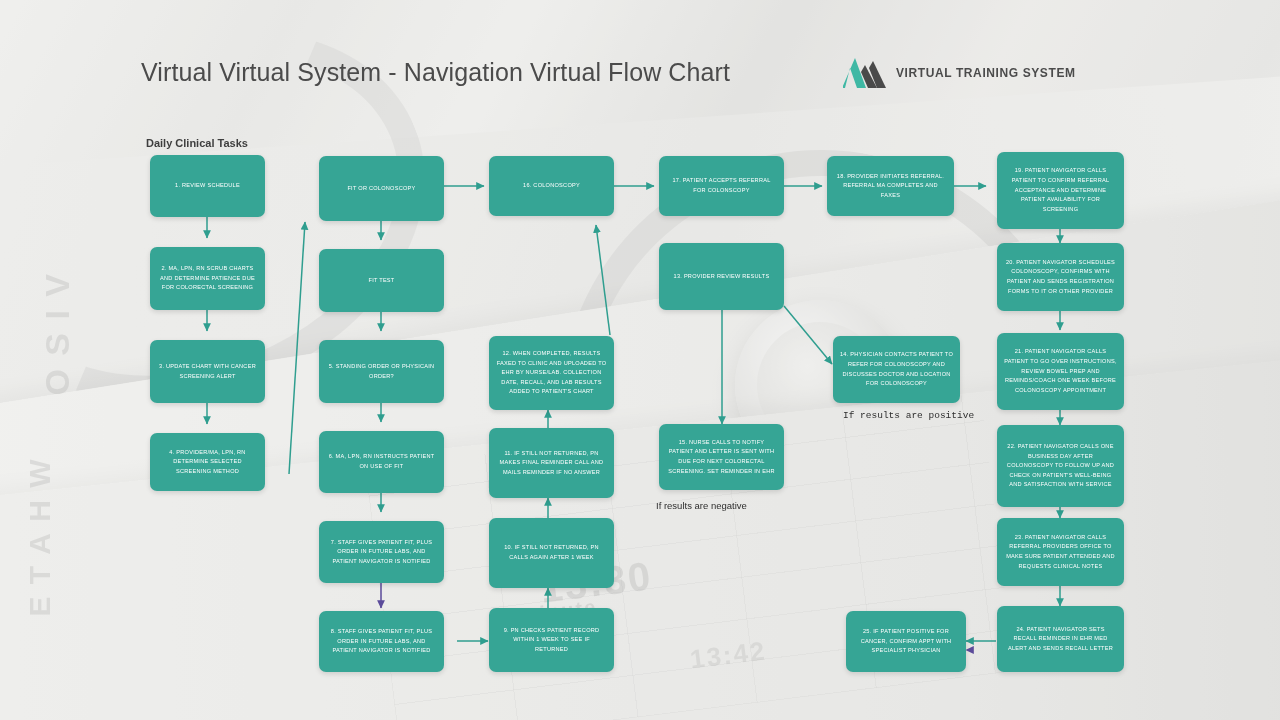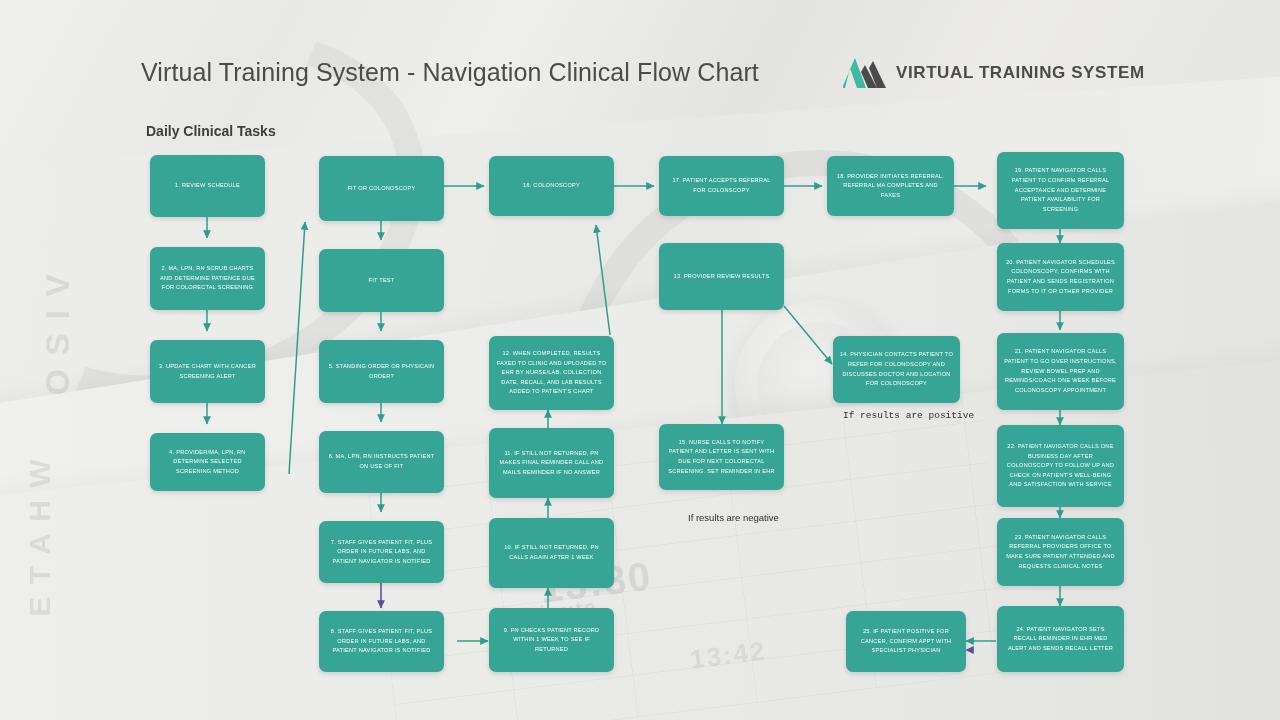--- a/index.html
+++ b/index.html
@@ -46,22 +46,22 @@
   #bg .g4{left:540px;top:560px;transform:rotate(-7deg);font-size:40px;color:rgba(120,120,120,.32);}
   #bg .g5{left:520px;top:600px;transform:rotate(-7deg);font-size:20px;color:rgba(120,120,120,.30);}
   #bg .g6{left:690px;top:640px;transform:rotate(-7deg);font-size:26px;color:rgba(120,120,120,.26);}
   #bg .veil{position:absolute;inset:0;background:rgba(236,236,234,.46);}
 
   
   #page{position:absolute;inset:0;}
   #title{position:absolute;left:141px;top:58px;font-size:25px;color:#4b4b4b;font-weight:400;letter-spacing:.1px;}
   #logo{position:absolute;left:843px;top:56px;display:flex;align-items:center;gap:9px;}
   #logo .mark{width:44px;height:34px;display:block;}
-  #logo .txt{font-size:17px;font-weight:700;color:#4b4b4b;letter-spacing:.6px;white-space:nowrap;}
-  #section-label{position:absolute;left:146px;top:123px;font-size:14px;font-weight:700;color:#3e3e3e;}
+  #logo .txt{font-size:12px;font-weight:700;color:#4b4b4b;letter-spacing:.6px;white-space:nowrap;}
+  #section-label{position:absolute;left:146px;top:137px;font-size:11px;font-weight:700;color:#3e3e3e;}
 
   .node{position:absolute;background:#36a595;border-radius:7px;
         display:flex;align-items:center;justify-content:center;text-align:center;
         color:#fff;font-size:5.6px;line-height:1.72;letter-spacing:.25px;
         padding:4px 7px;box-sizing:border-box;
         box-shadow:0 2px 5px rgba(0,0,0,.13);}
   .node span{display:block;}
   .caption{position:absolute;font-size:9.5px;color:#2e2e2e;font-weight:400;}
   svg#wires{position:absolute;inset:0;width:1280px;height:720px;pointer-events:none;}
 </style>
@@ -81,21 +81,21 @@
   <div class="ghost g2">E T A H W</div>
   <div class="ghost g3">7:00</div>
   <div class="ghost g4">13:30</div>
   <div class="ghost g5">minute</div>
   <div class="ghost g6">13:42</div>
   <div class="veil"></div>
 </div>
 
 <div id="page">
 
-  <div id="title">Virtual Training System - Navigation Clinical Flow Chart</div>
+  <div id="title">Virtual Virtual System - Navigation Virtual Flow Chart</div>
 
   <div id="logo">
     <svg class="mark" viewBox="0 0 44 34">
       <path d="M12 2 L23 32 L14 32 L7 12 L2 32 L-1 32 Z" fill="#3fb8a4"></path>
       <path d="M22 9 L34 32 L25 32 L18 16 Z" fill="#4a4a4a"></path>
       <path d="M30 5 L43 32 L34 32 L26 12 Z" fill="#4a4a4a"></path>
     </svg>
     <div class="txt">VIRTUAL TRAINING SYSTEM</div>
   </div>
 
@@ -208,21 +208,21 @@
 
   <div class="node" style="left:659px;top:156px;width:125px;height:60px;">
     <span>17. PATIENT ACCEPTS REFERRAL FOR COLONSCOPY</span>
   </div>
   <div class="node" style="left:659px;top:243px;width:125px;height:67px;">
     <span>13. PROVIDER REVIEW RESULTS</span>
   </div>
   <div class="node" style="left:659px;top:424px;width:125px;height:66px;">
     <span>15. NURSE CALLS TO NOTIFY PATIENT AND LETTER IS SENT WITH DUE FOR NEXT COLORECTAL SCREENING. SET REMINDER IN EHR</span>
   </div>
-  <div class="caption" style="left:688px;top:500px;margin-top:12px;">If results are negative</div>
+  <div class="caption" style="left:656px;top:500px;">If results are negative</div>
 
   <div class="node" style="left:827px;top:156px;width:127px;height:60px;">
     <span>18. PROVIDER INITIATES REFERRAL. REFERRAL MA COMPLETES AND FAXES</span>
   </div>
   <div class="node" style="left:833px;top:336px;width:127px;height:67px;">
     <span>14. PHYSICIAN CONTACTS PATIENT TO REFER FOR COLONOSCOPY AND DISCUSSES DOCTOR AND LOCATION FOR COLONOSCOPY</span>
   </div>
   <div class="caption" style="left:843px;top:410px;font-family:Liberation Mono, monospace;">If results are positive</div>
   <div class="node" style="left:846px;top:611px;width:120px;height:61px;">
     <span>25. IF PATIENT POSITIVE FOR CANCER, CONFIRM APPT WITH SPECIALIST PHYSICIAN</span>

